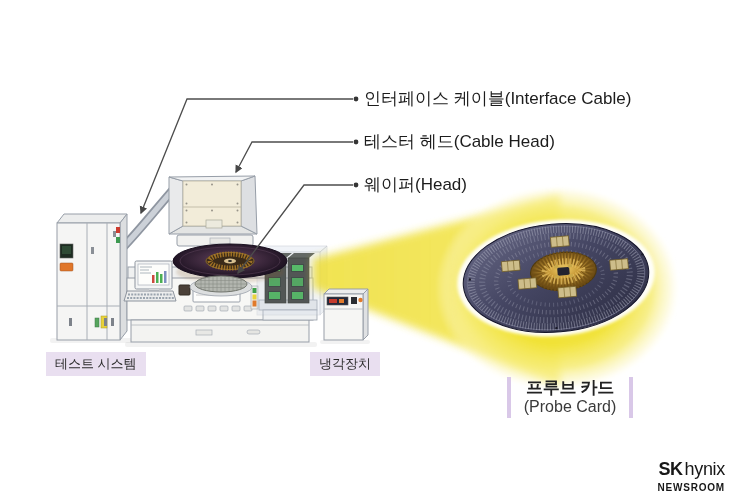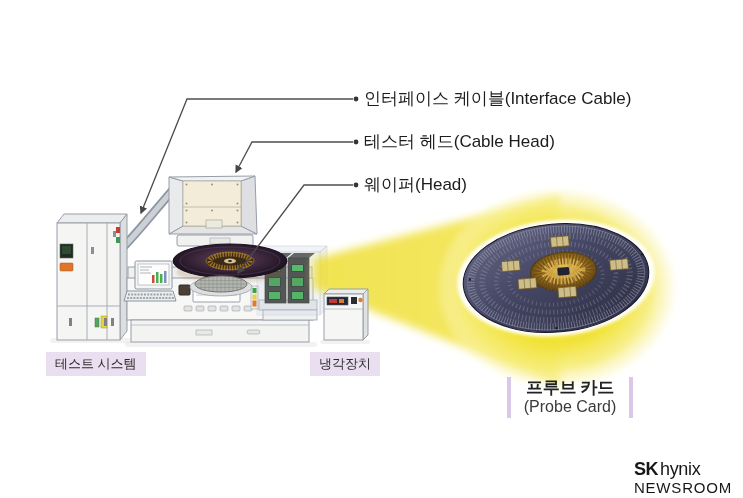--- a/index.html
+++ b/index.html
@@ -18,25 +18,25 @@
     white-space:nowrap;
   }
   .probe-label{
     position:absolute;left:507px;top:377px;width:126px;display:flex;align-items:stretch;
   }
   .probe-label .bar{width:4px;background:var(--accent_bar,#d9c8e8);}
   .probe-label .mid{flex:1;text-align:center;padding:1px 0 3px;}
   .probe-title{font-size:17px;font-weight:bold;color:#222;letter-spacing:-0.3px;line-height:20px;}
   .probe-sub{font-size:16px;color:#3a3a3a;line-height:17px;}
   .brand{
-    position:absolute;right:11px;top:459px;color:#171717;line-height:20px;
+    position:absolute;right:18px;top:459px;text-align:right;color:#171717;line-height:20px;
   }
   .brand .sk{font-weight:bold;font-size:18px;letter-spacing:-0.5px;}
   .brand .hy{font-weight:500;font-size:18px;margin-left:2px;letter-spacing:-0.3px;}
-  .brand .sub{font-size:15px;font-weight:normal;letter-spacing:0.8px;margin-top:-2px;}
+  .brand .sub{font-size:10px;font-weight:bold;letter-spacing:0.8px;margin-top:-2px;}
 </style>
 </head>
 <body>
 
 <div id="canvas">
 
 <svg width="743" height="498" viewBox="0 0 743 498">
   <defs>
     <linearGradient id="pcbGrad" x1="0" y1="0" x2="1" y2="1">
       <stop offset="0" stop-color="#6a6b88"></stop>

